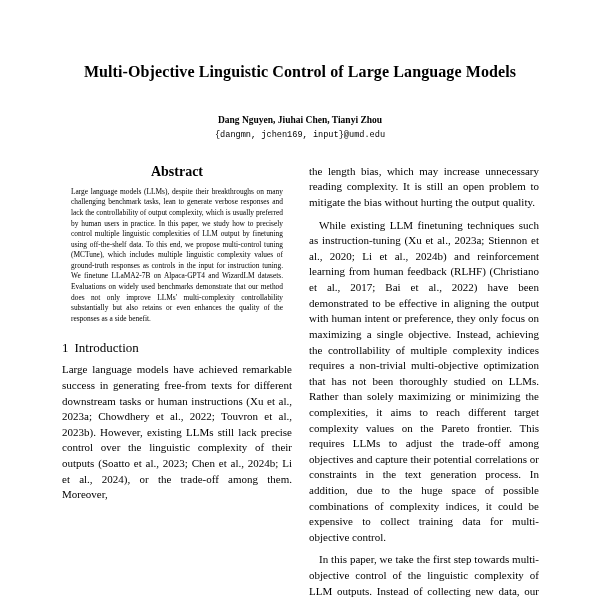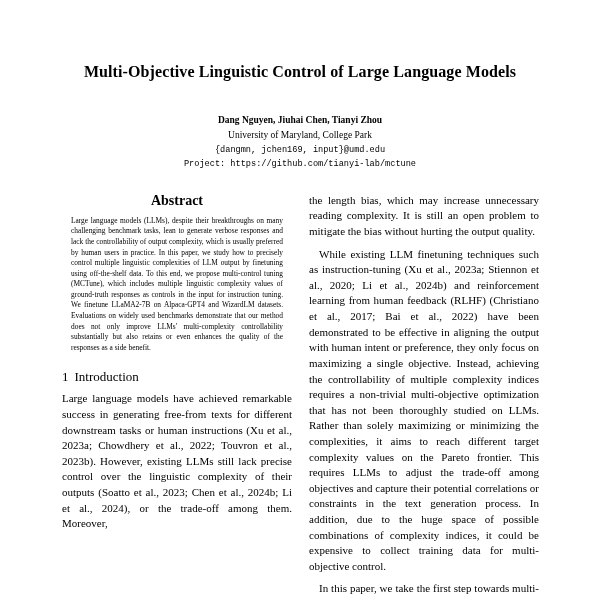--- a/index.html
+++ b/index.html
@@ -99,23 +99,21 @@
   }
 </style>
 </head>
 <body>
 
 <div class="page">
 
   <div class="title">Multi-Objective Linguistic Control of Large Language Models</div>
 
   <div class="authors">Dang Nguyen, Jiuhai Chen, Tianyi Zhou</div>
-  <div class="affil">University of Maryland, College Park</div>
   <div class="emails">{dangmn, jchen169, input}@umd.edu</div>
-  <div class="project">Project: https://github.com/tianyi-lab/mctune</div>
 
   <div class="columns">
 
     <div class="col leftcol">
       <div class="abstract-head">Abstract</div>
       <div class="abstract-body">
         <p class="body">Large language models (LLMs), despite their breakthroughs on many challenging benchmark tasks, lean to generate verbose responses and lack the controllability of output complexity, which is usually preferred by human users in practice. In this paper, we study how to precisely control multiple linguistic complexities of LLM output by finetuning using off-the-shelf data. To this end, we propose multi-control tuning (MCTune), which includes multiple linguistic complexity values of ground-truth responses as controls in the input for instruction tuning. We finetune LLaMA2-7B on Alpaca-GPT4 and WizardLM datasets. Evaluations on widely used benchmarks demonstrate that our method does not only improve LLMs' multi-complexity controllability substantially but also retains or even enhances the quality of the responses as a side benefit.</p>
       </div>
 
       <div class="section-head">

